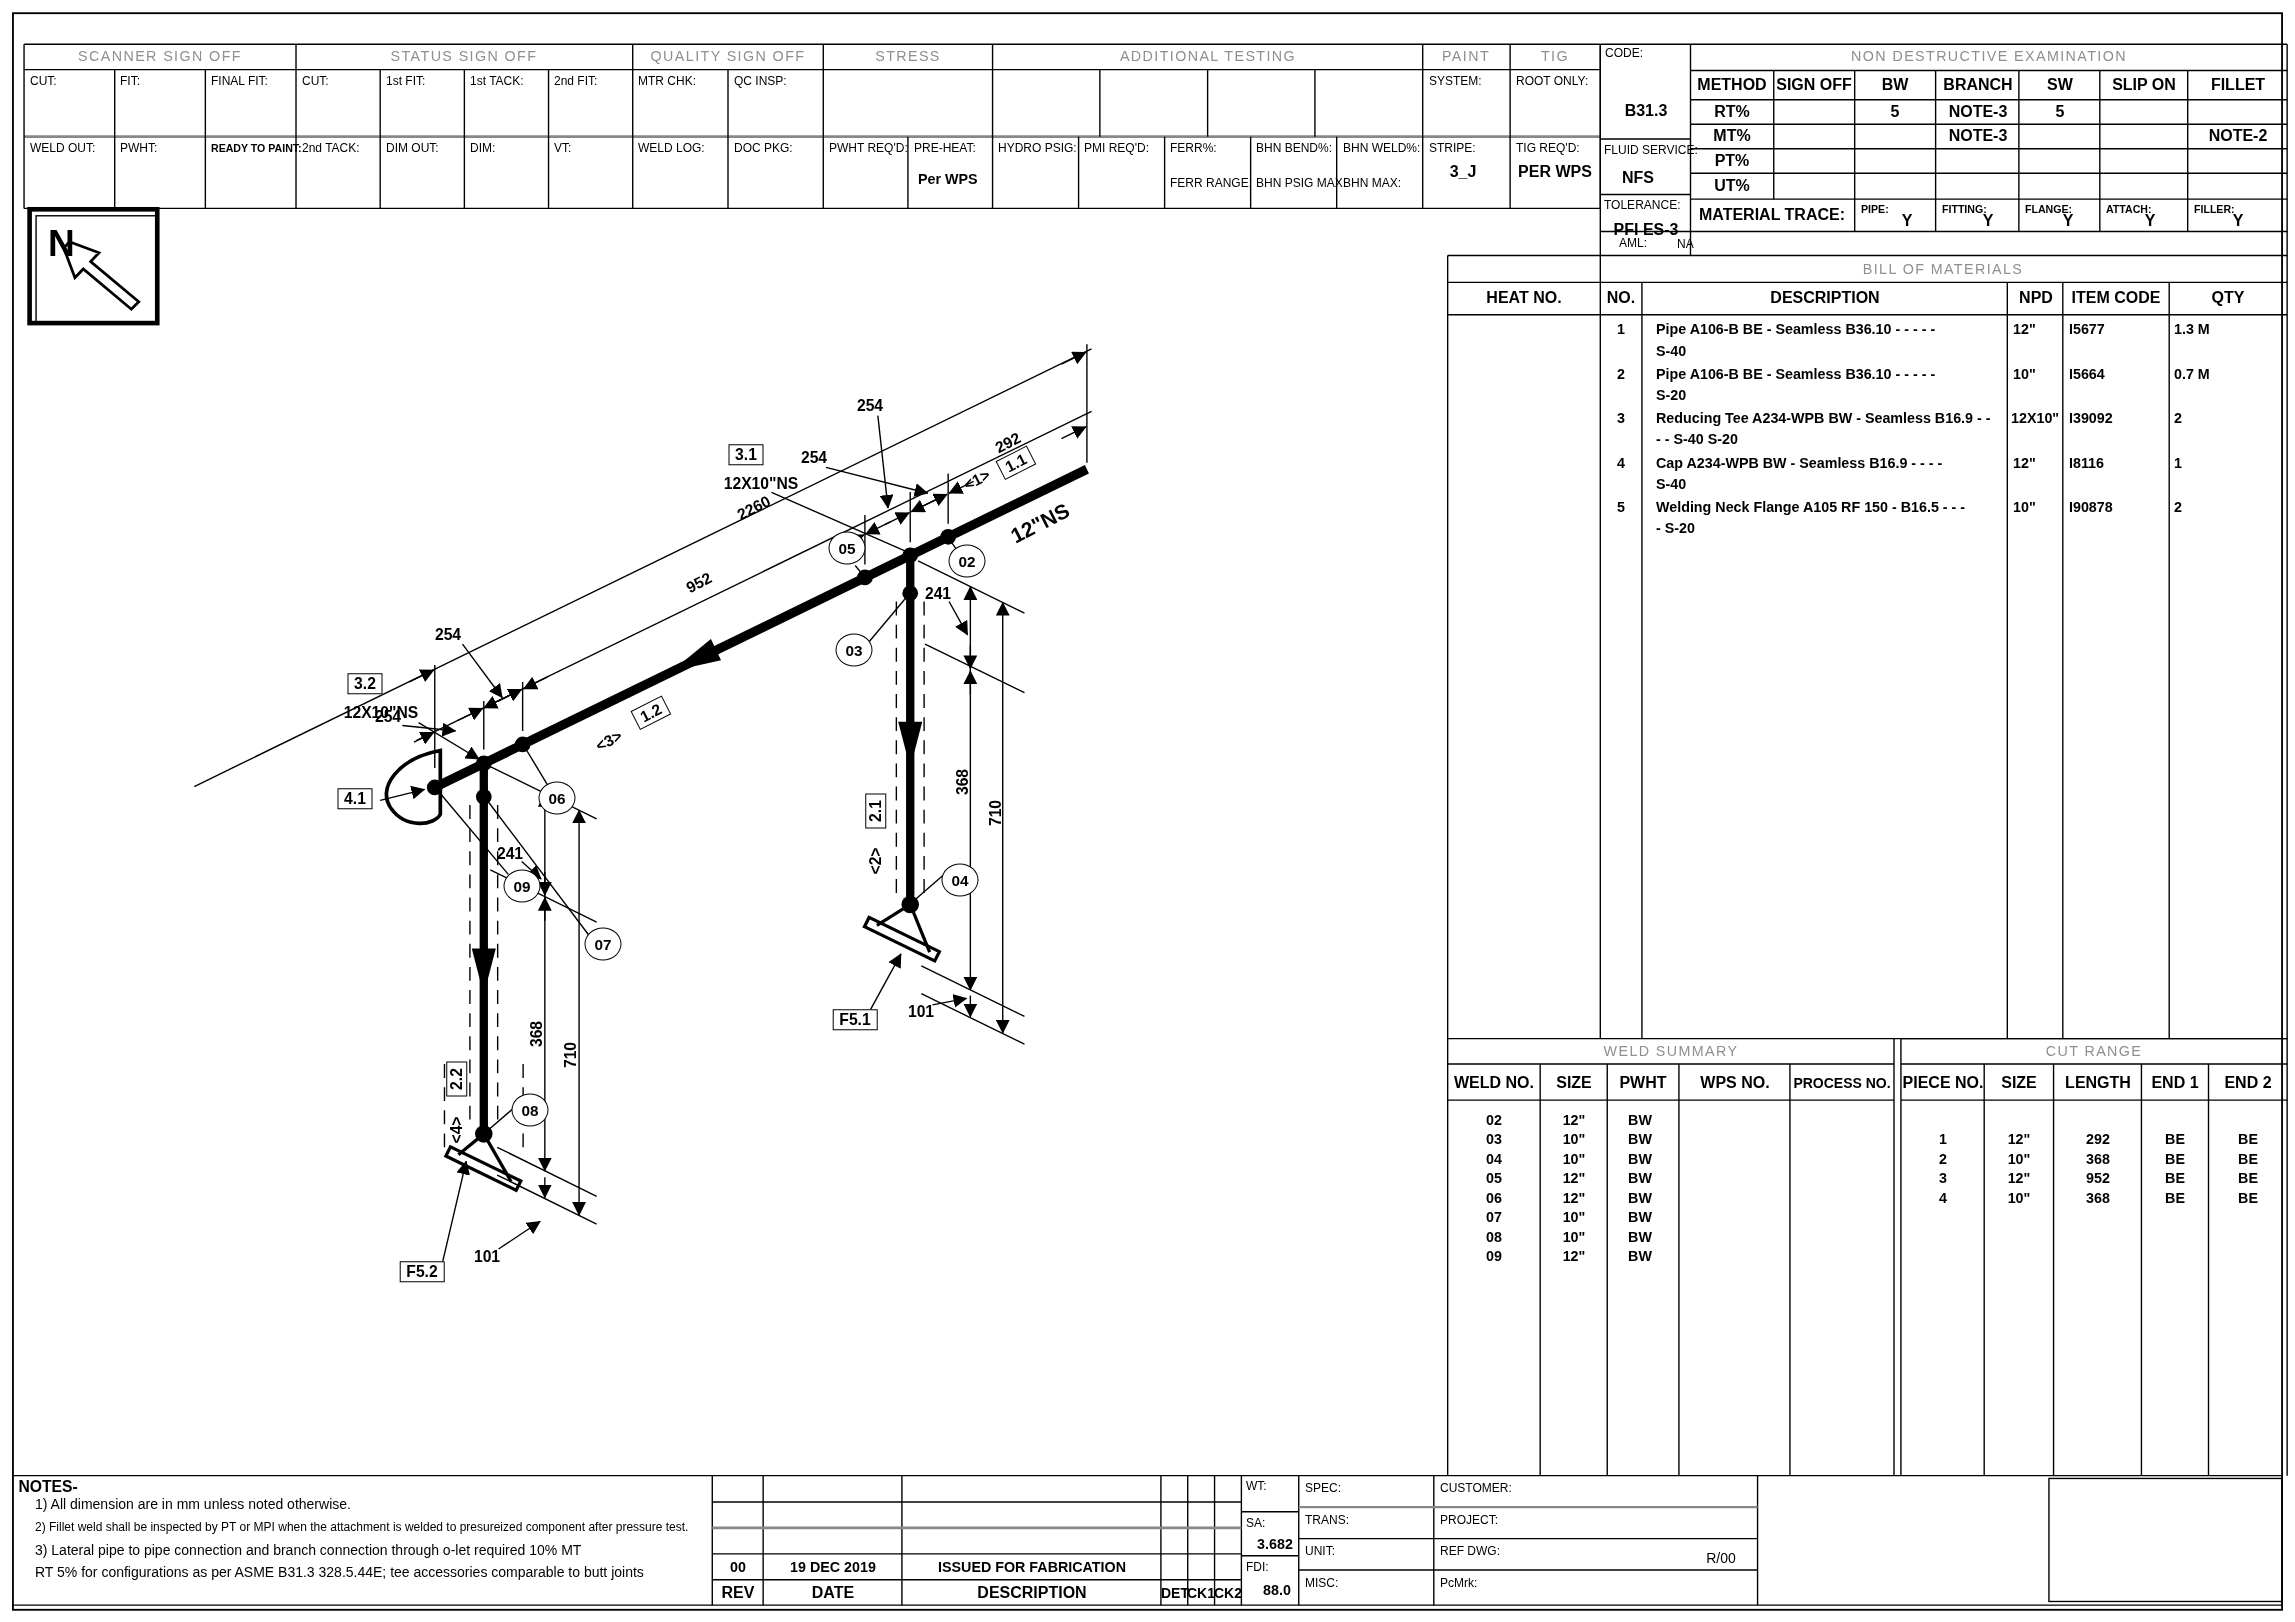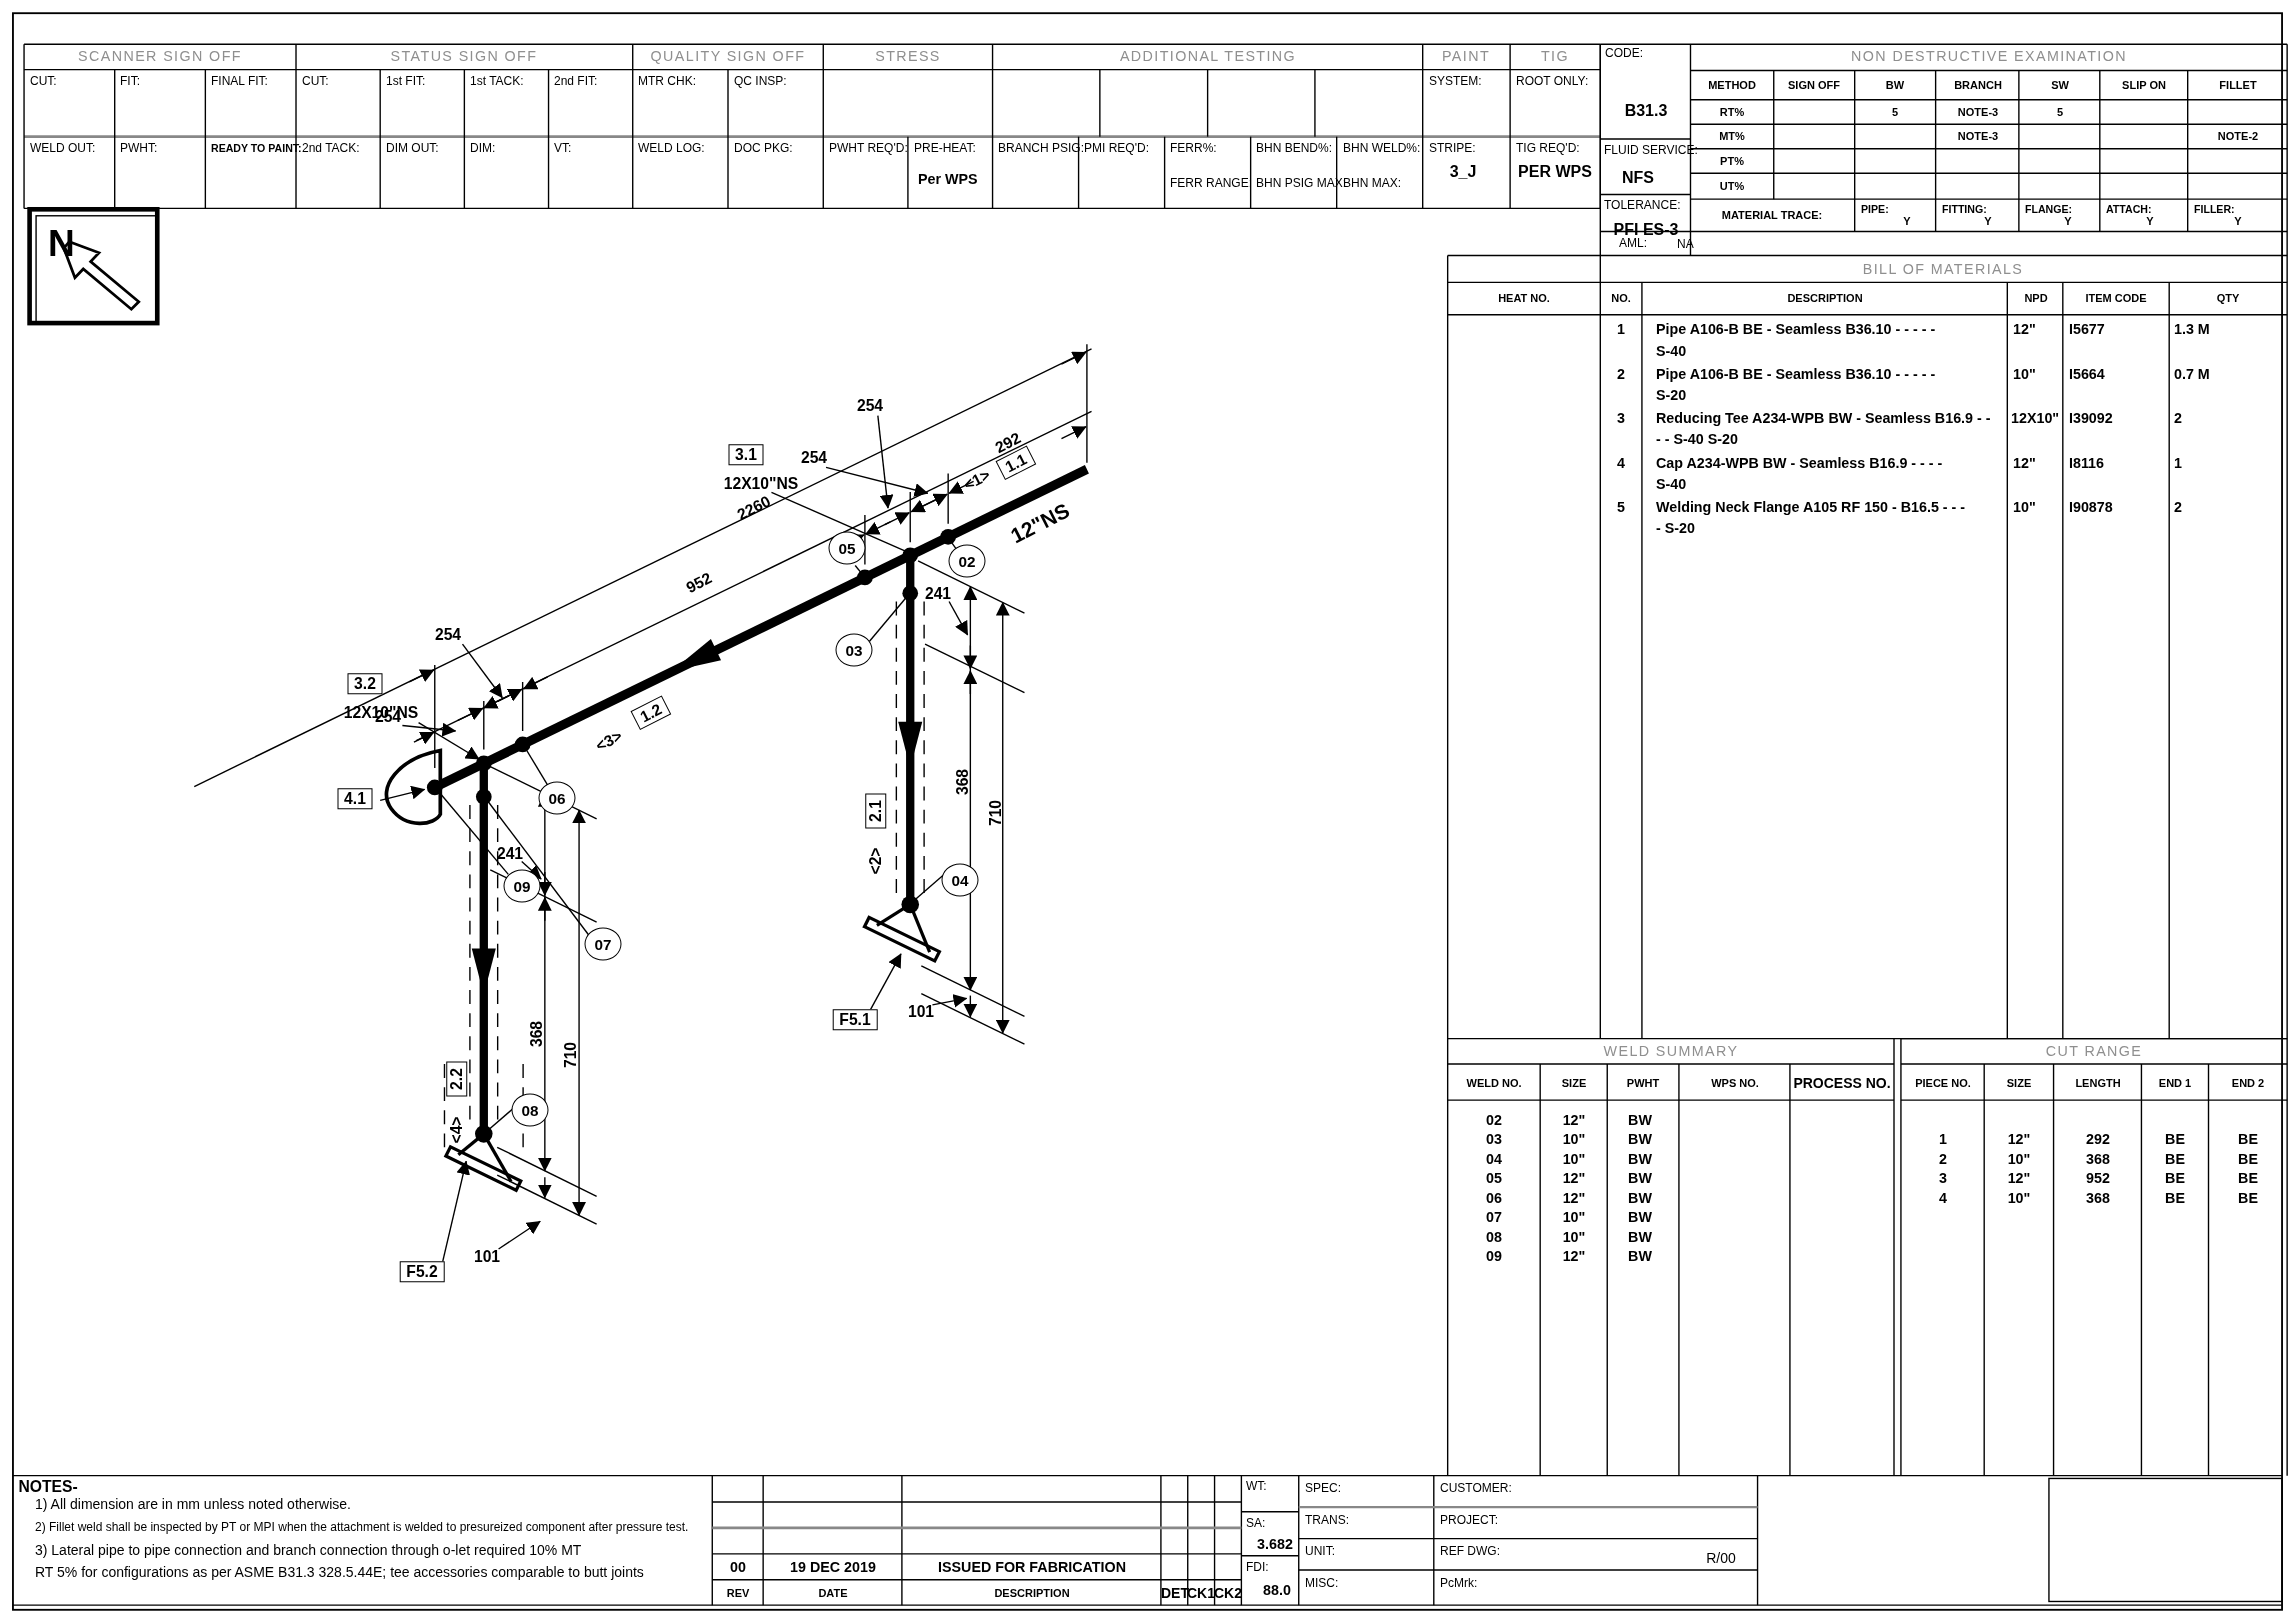--- a/index.html
+++ b/index.html
@@ -6,21 +6,21 @@
   #sheet{position:relative;width:2295px;height:1623px;background:#ffffff;
          font-family:"Liberation Sans", sans-serif;color:#000;overflow:hidden;}
   svg{position:absolute;left:0;top:0;}
   .t{position:absolute;white-space:nowrap;line-height:1;}
   .cc{transform:translate(-50%,-50%);}
   .lc{transform:translateY(-50%);}
   .lbl{font-size:12px;font-weight:normal;}
   .lbl2{font-size:10.6px;font-weight:bold;}
   .ttl{font-size:14.3px;color:#8f8f8f;letter-spacing:1.4px;}
   .val{font-size:16px;font-weight:bold;}
-  .hdr{font-size:11px;font-weight:bold;}
+  .hdr{font-size:16px;font-weight:bold;}
   .row{font-size:14.3px;font-weight:bold;}
   .note{font-size:14px;}
   .note-sm{font-size:12px;}
   .iso-plain{position:absolute;font-size:15.7px;font-weight:bold;white-space:nowrap;line-height:1;}
   .iso-big{position:absolute;font-size:21px;font-weight:bold;white-space:nowrap;line-height:1;}
   .iso-dim{position:absolute;font-size:15.7px;font-weight:bold;white-space:nowrap;line-height:1;}
   .iso-box{position:absolute;font-size:15.7px;font-weight:bold;white-space:nowrap;line-height:1;
            border:1.9px solid #000;padding:1.9px 5.6px;background:#fff;}
   .iso-circle{position:absolute;width:35px;height:31px;border:1.9px solid #000;border-radius:50%;
            font-size:15.3px;font-weight:bold;text-align:center;line-height:31px;background:#fff;}
@@ -308,21 +308,21 @@
 <div class="t lbl2" style="left:211px;top:143px">READY TO PAINT:</div>
 <div class="t lbl" style="left:302px;top:142px">2nd TACK:</div>
 <div class="t lbl" style="left:386px;top:142px">DIM OUT:</div>
 <div class="t lbl" style="left:470px;top:142px">DIM:</div>
 <div class="t lbl" style="left:554px;top:142px">VT:</div>
 <div class="t lbl" style="left:638px;top:142px">WELD LOG:</div>
 <div class="t lbl" style="left:734px;top:142px">DOC PKG:</div>
 <div class="t lbl" style="left:829px;top:142px">PWHT REQ'D:</div>
 <div class="t lbl" style="left:914px;top:142px">PRE-HEAT:</div>
 <div class="t val" style="left:918px;top:172px;font-size:14.3px">Per WPS</div>
-<div class="t lbl" style="left:998px;top:142px">BRANCH PSIG:</div>
+<div class="t lbl" style="left:998px;top:142px">HYDRO PSIG:</div>
 <div class="t lbl" style="left:1084px;top:142px">PMI REQ'D:</div>
 <div class="t lbl" style="left:1170px;top:142px">FERR%:</div>
 <div class="t lbl" style="left:1256px;top:142px">BHN BEND%:</div>
 <div class="t lbl" style="left:1343px;top:142px">BHN WELD%:</div>
 <div class="t lbl" style="left:1170px;top:177px">FERR RANGE:</div>
 <div class="t lbl" style="left:1256px;top:177px">BHN PSIG MAX:</div>
 <div class="t lbl" style="left:1343px;top:177px">BHN MAX:</div>
 
 <div class="t lbl" style="left:1429px;top:75px">SYSTEM:</div>
 <div class="t val cc" style="left:1463px;top:172px">3_J</div>

